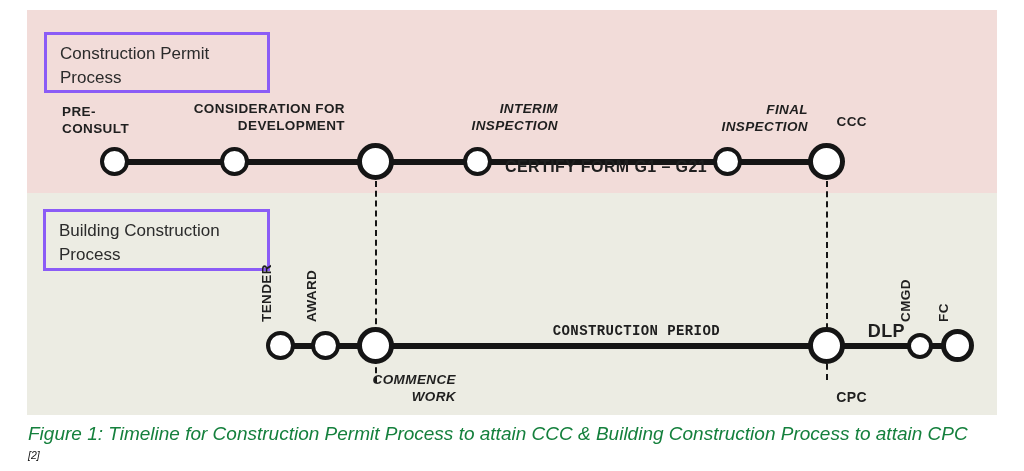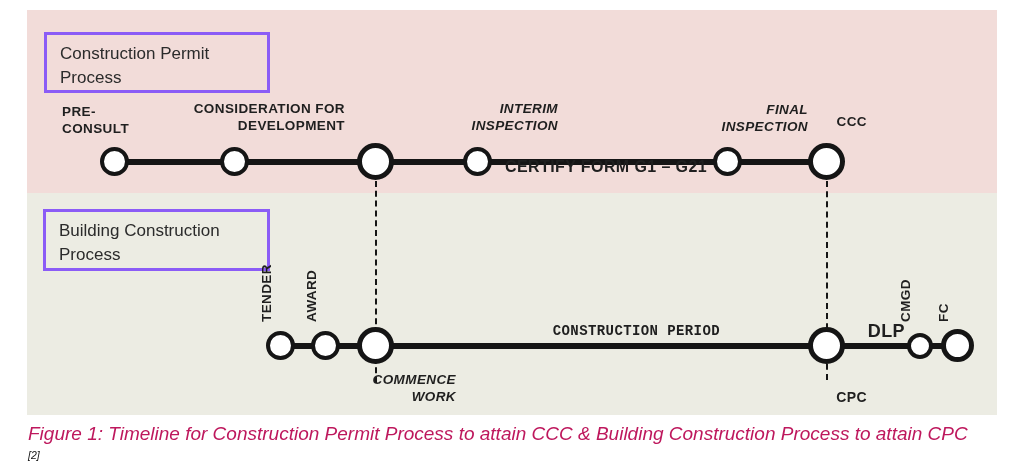--- a/index.html
+++ b/index.html
@@ -35,21 +35,21 @@
     color:#1f1f1f;letter-spacing:0.4px;white-space:pre-line;z-index:4;
   }
   .lbl.center{text-align:right;}
   .vlabel{
     position:absolute;font-weight:bold;font-size:13.5px;line-height:15px;
     color:#1f1f1f;letter-spacing:0.4px;white-space:nowrap;
     transform-origin:0 100%;transform:rotate(-90deg);z-index:4;
   }
   #caption{
     position:absolute;left:28px;top:423px;width:990px;
-    font-style:italic;font-size:19px;color:#be185d;z-index:5;
+    font-style:italic;font-size:19px;color:#15803d;z-index:5;
   }
   #citation{
     position:absolute;left:28px;top:449px;
     font-style:italic;font-size:10.5px;color:#111111;z-index:5;
   }
 </style>
 </head>
 <body>
 
 <div id="stage">

